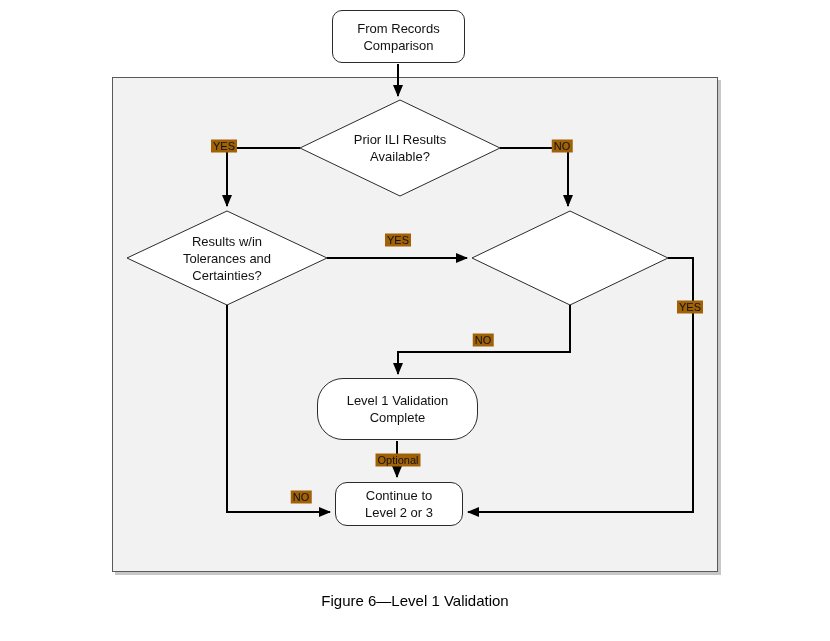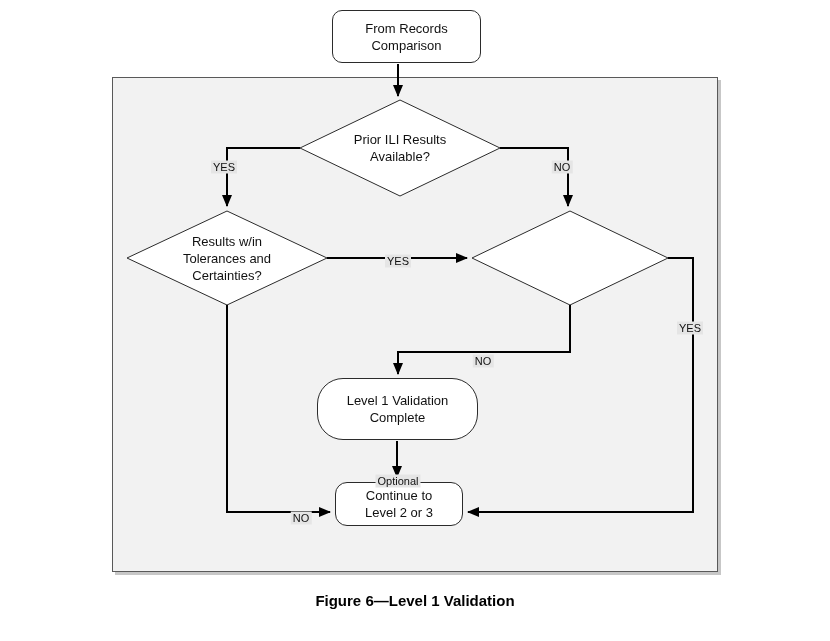--- a/index.html
+++ b/index.html
@@ -24,52 +24,51 @@
   svg.flow .shape{fill:var(--node-fill);stroke:var(--node-border);stroke-width:1;}
   svg.flow .edge{fill:none;stroke:var(--line);stroke-width:2;}
 
   .node{
     position:absolute;z-index:2;
     background:var(--node-fill);
     border:1px solid var(--node-border);
     display:flex;align-items:center;justify-content:center;
     text-align:center;font-size:13px;line-height:17px;color:#111;
   }
-  .node-start{left:332px;top:10px;width:149px;height:53px;border-radius:10px;}
+  .node-start{left:332px;top:10px;width:133px;height:53px;border-radius:10px;}
   .node-start .txt{width:110px;}
   .node-level1{left:317px;top:378px;width:161px;height:62px;border-radius:26px;}
   .node-level1 .txt{width:140px;}
   .node-continue{left:335px;top:482px;width:128px;height:44px;border-radius:12px;}
   .node-continue .txt{width:95px;}
 
   .dtext{
     position:absolute;z-index:2;transform:translate(-50%,-50%);
     text-align:center;font-size:13px;line-height:17px;color:#111;
   }
   .dtext-prior{left:400px;top:148px;width:130px;}
   .dtext-tol{left:227px;top:258px;width:120px;}
   .dtext-anom{left:570px;top:258px;width:100px;}
 
   .elabel{
     position:absolute;z-index:3;transform:translate(-50%,-50%);
-    background:#e5e5e5;padding:0 2px;font-size:11px;line-height:13px;color:#111;
+    background:#a16207;padding:0 2px;font-size:11px;line-height:13px;color:#111;
     white-space:nowrap;
-    margin-top:21px;
   }
   .lab-prior-yes{left:224px;top:146px;}
   .lab-prior-no{left:562px;top:146px;}
   .lab-tol-yes{left:398px;top:240px;}
   .lab-anom-no{left:483px;top:340px;}
   .lab-anom-yes{left:690px;top:307px;}
   .lab-tol-no{left:301px;top:497px;}
   .lab-optional{left:398px;top:460px;}
 
   .caption{
     position:absolute;left:0;top:592px;width:830px;z-index:2;
-    text-align:center;font-size:15px;font-weight:bold;color:#000;
+    text-align:center;font-size:15px;font-weight:normal;color:#000;
   }
 </style>
 </head>
 <body>
 
 <div class="page">
 
   <div class="region"></div>
 
   <svg class="flow" viewBox="0 0 830 641" xmlns="http://www.w3.org/2000/svg">

